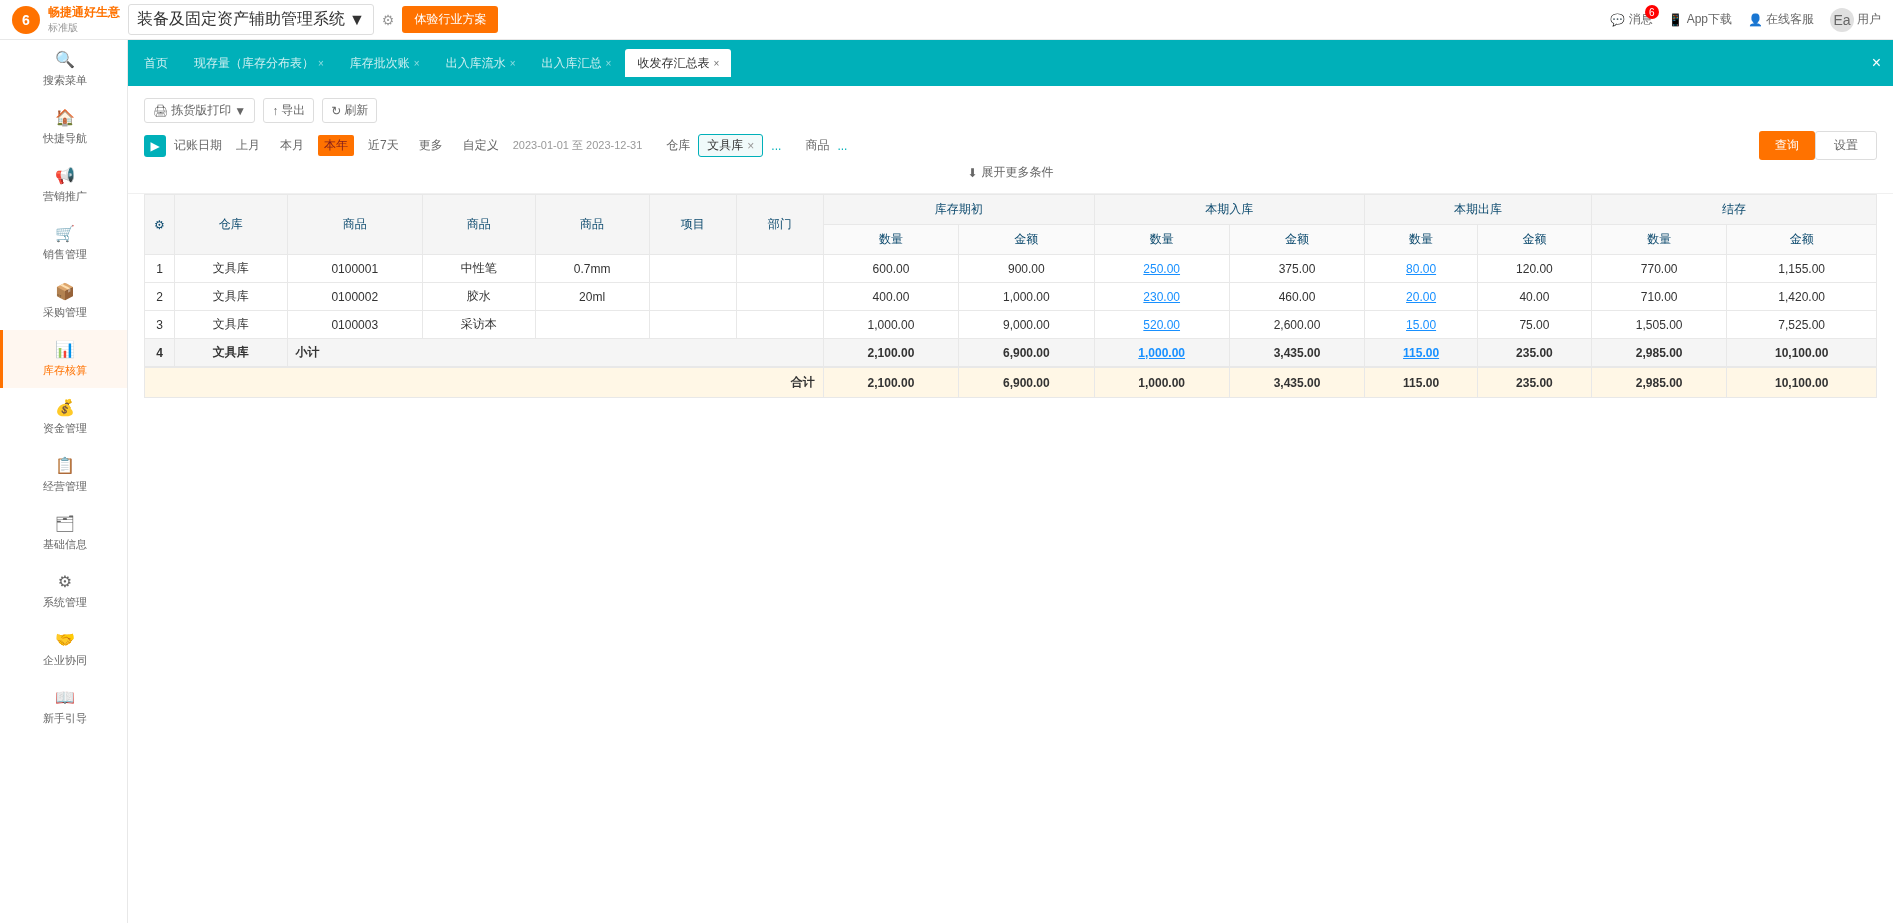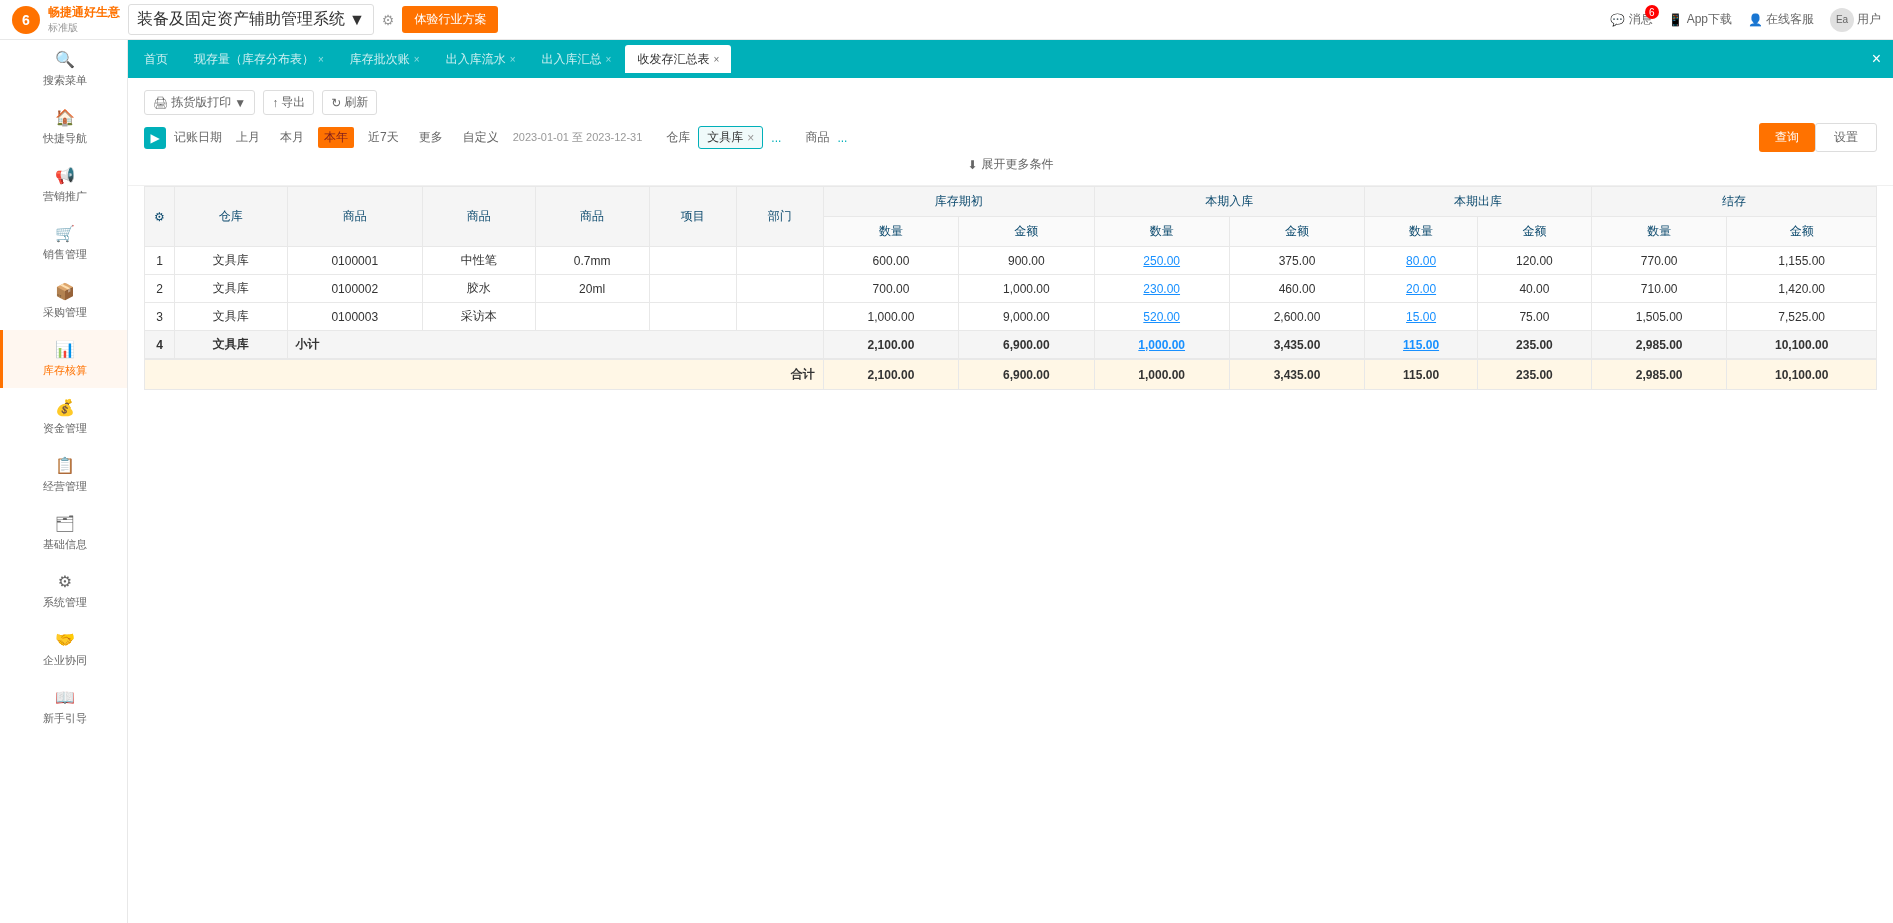--- a/index.html
+++ b/index.html
@@ -16,37 +16,37 @@
       border-bottom: 1px solid #e8e8e8;
     }
     .top-header-left { display: flex; align-items: center; gap: 8px; }
     .app-logo { width: 28px; height: 28px; background: #ff7200; border-radius: 50%; display: flex; align-items: center; justify-content: center; color: #fff; font-size: 14px; font-weight: bold; }
     .system-selector { display: flex; align-items: center; gap: 4px; border: 1px solid #ddd; padding: 4px 8px; border-radius: 3px; cursor: pointer; }
     .system-selector span { font-size: 16px; color: #333; }
     .trial-btn { background: #ff7200; color: #fff; border: none; padding: 5px 12px; border-radius: 3px; cursor: pointer; font-size: 12px; }
     .top-header-right { display: flex; align-items: center; gap: 16px; font-size: 12px; color: #666; }
     .top-right-item { display: flex; align-items: center; gap: 3px; cursor: pointer; position: relative; }
     .badge { background: #f00; color: #fff; border-radius: 50%; width: 14px; height: 14px; font-size: 10px; display: flex; align-items: center; justify-content: center; position: absolute; top: -6px; right: -6px; }
-    .user-avatar { width: 24px; height: 24px; background: #e0e0e0; border-radius: 50%; display: flex; align-items: center; justify-content: center; font-size: 10px; }
+    .user-avatar { width: 24px; height: 24px; background: #e0e0e0; border-radius: 50%; display: flex; align-items: center; justify-content: center; font-size: 14px; }
 
     
     .layout { display: flex; height: calc(100vh - 40px); }
     
     
     .sidebar { width: 128px; background: #fff; border-right: 1px solid #e8e8e8; display: flex; flex-direction: column; }
     .sidebar-item { display: flex; flex-direction: column; align-items: center; padding: 10px 6px; cursor: pointer; color: #666; font-size: 11px; gap: 4px; border-left: 3px solid transparent; }
     .sidebar-item.active { background: #fff7f0; color: #ff7200; border-left: 3px solid #ff7200; }
     .sidebar-icon { font-size: 16px; }
     .sidebar-item-label { font-size: 11px; }
 
     
     .main-content { flex: 1; display: flex; flex-direction: column; overflow: hidden; }
     
     
-    .tab-bar { background: #00b0b9; display: flex; align-items: center; height: 38px; padding: 0 4px; }
+    .tab-bar { background: #00b0b9; display: flex; align-items: center; height: 46px; padding: 0 4px; }
     .tab { display: flex; align-items: center; gap: 4px; padding: 0 12px; height: 28px; cursor: pointer; font-size: 12px; color: rgba(255,255,255,0.8); border-radius: 3px 3px 0 0; margin-right: 2px; }
     .tab.active { background: #fff; color: #333; }
     .tab-close { font-size: 10px; opacity: 0.7; cursor: pointer; }
     .tab-bar-close { margin-left: auto; color: #fff; cursor: pointer; padding: 0 8px; font-size: 16px; }
 
     
     .page-content { flex: 1; overflow-y: auto; background: #fff; padding: 0; }
     .date-btn { padding: 2px 6px; cursor: pointer; font-size: 12px; color: #666; border-radius: 2px; }
     .date-btn.active { background: #ff7200; color: #7f1d1d; border-radius: 2px; }
 
@@ -283,21 +283,21 @@
     <td>1,155.00</td>
   </tr>
               <tr>
     <td>2</td>
     <td>文具库</td>
     <td>0100002</td>
     <td>胶水</td>
     <td>20ml</td>
     <td></td>
     <td></td>
-    <td>700.00</td>
+    <td>400.00</td>
     <td>1,000.00</td>
     <td><span class="link-text">230.00</span></td>
     <td>460.00</td>
     <td><span class="link-text">20.00</span></td>
     <td>40.00</td>
     <td>710.00</td>
     <td>1,420.00</td>
   </tr>
               <tr>
     <td>3</td>

